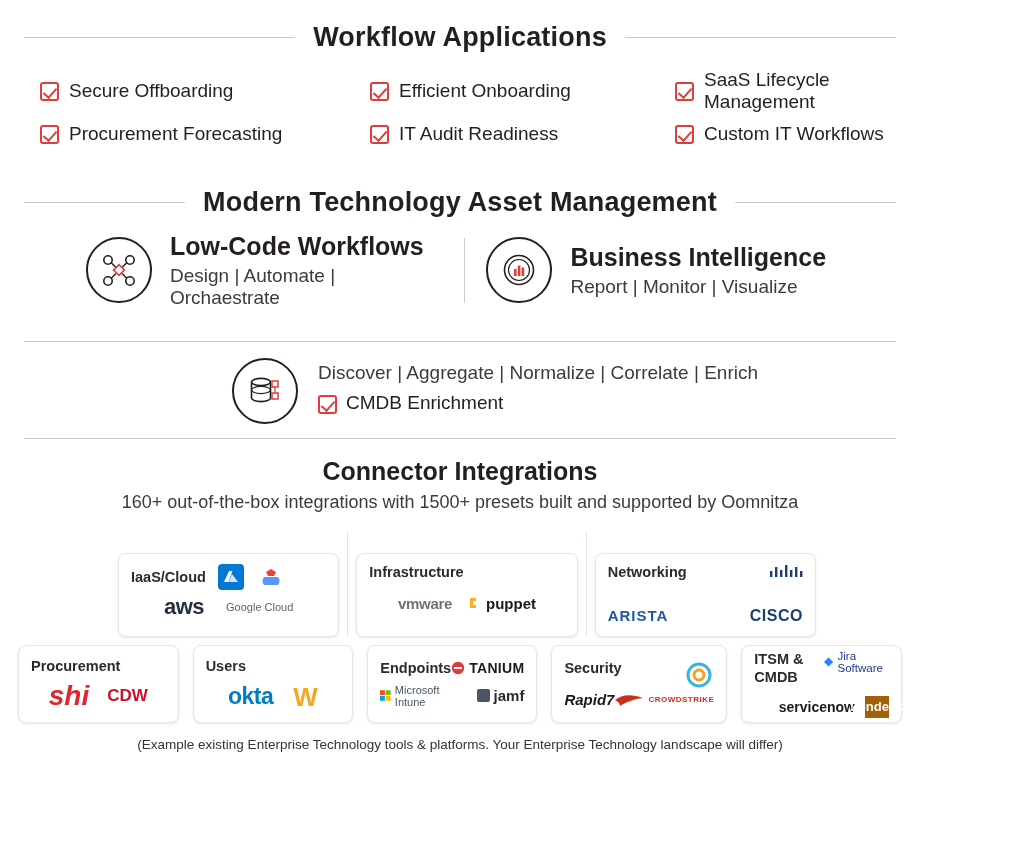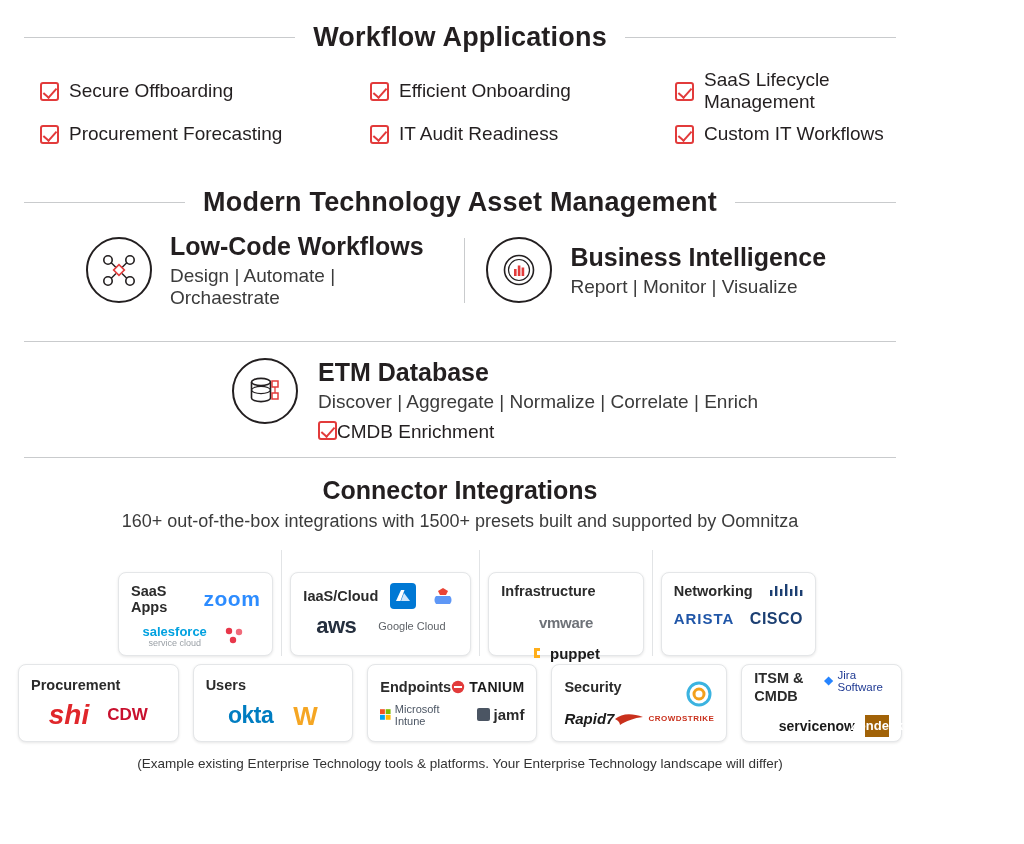--- a/index.html
+++ b/index.html
@@ -65,21 +65,21 @@
   }
   .circ svg { display: block; }
 
   
   .etm-row {
     display: flex; align-items: flex-start; gap: 20px;
     padding: 16px 24px 14px 232px;
   }
   .etm-title { font-size: 25px; font-weight: bold; }
   .etm-sub { font-size: 19px; color: #3b3b3b; margin-top: 4px; }
-  .etm-check { display: flex; align-items: flex-start; font-size: 19px; margin-top: 8px; }
+  .etm-check { display: flex; align-items: flex-end; gap: 9px; font-size: 19px; margin-top: 8px; }
 
   
   .ci-title { text-align: center; font-size: 25px; font-weight: bold; margin-top: 18px; }
   .ci-sub { text-align: center; font-size: 18px; color: #3b3b3b; margin-top: 6px; }
 
   .cards-top {
     position: relative;
     margin: 18px 96px 0 110px;
     display: flex; gap: 0;
   }
@@ -221,55 +221,35 @@
       <svg width="44" height="44" viewBox="0 0 44 44">
         <ellipse cx="18" cy="13" rx="9.5" ry="3.6" fill="none" stroke="#231f20" stroke-width="1.6"></ellipse>
         <path d="M8.5 13 V29 a9.5 3.6 0 0 0 19 0 V13" fill="none" stroke="#231f20" stroke-width="1.6"></path>
         <ellipse cx="18" cy="21" rx="9.5" ry="3.6" fill="none" stroke="#231f20" stroke-width="1.2"></ellipse>
         <rect x="29" y="12" width="6" height="6" fill="none" stroke="#e23b3b" stroke-width="1.5"></rect>
         <rect x="29" y="24" width="6" height="6" fill="none" stroke="#e23b3b" stroke-width="1.5"></rect>
         <line x1="32" y1="18" x2="32" y2="24" stroke="#e23b3b" stroke-width="1.3"></line>
       </svg>
     </div>
     <div>
-      <div class="etm-title">ETM Database</div>
       <div class="etm-sub">Discover | Aggregate | Normalize | Correlate | Enrich</div>
       <div class="etm-check">
         <span class="cbox"></span>
         <span>CMDB Enrichment</span>
       </div>
     </div>
   </div>
 
   <div class="plain-rule"></div>
 
   <div class="ci-title">Connector Integrations</div>
   <div class="ci-sub">160+ out-of-the-box integrations with 1500+ presets built and supported by Oomnitza</div>
 
   <div class="cards-top">
 
-    <div class="col">
-      <div class="card">
-        <div style="display:flex;align-items:center;justify-content:space-between;">
-          <span class="c-label">SaaS Apps</span>
-          <span class="lg lg-zoom">zoom</span>
-        </div>
-        <div style="display:flex;align-items:center;justify-content:center;gap:16px;margin-top:10px;">
-          <div style="text-align:center;">
-            <div class="lg lg-sf">salesforce</div>
-            <div class="lg-sfsub">service cloud</div>
-          </div>
-          <svg width="26" height="20" viewBox="0 0 26 20">
-            <circle cx="6" cy="5" r="3.2" fill="#e8374a"></circle>
-            <circle cx="16" cy="6" r="3.2" fill="#f06a7a"></circle>
-            <circle cx="10" cy="14" r="3.2" fill="#e8374a"></circle>
-          </svg>
-        </div>
-      </div>
-    </div>
 
     <div class="col">
       <div class="card">
         <div style="display:flex;align-items:center;gap:12px;">
           <span class="c-label">IaaS/Cloud</span>
           <span style="display:inline-flex;align-items:center;justify-content:center;width:26px;height:26px;background:#0078d4;border-radius:4px;">
             <svg width="16" height="14" viewBox="0 0 16 14">
                 <path d="M6 1 L1 12 h4.5 L9.5 1z" fill="#fff"></path>
                 <path d="M9 4 L6 12 h9 z" fill="#cfe6fb"></path>
               </svg>
@@ -308,21 +288,21 @@
           <svg width="34" height="16" viewBox="0 0 34 16">
             <rect x="1" y="7" width="2.4" height="6" fill="#1c3f72"></rect>
             <rect x="6" y="3" width="2.4" height="10" fill="#1c3f72"></rect>
             <rect x="11" y="6" width="2.4" height="7" fill="#1c3f72"></rect>
             <rect x="16" y="1" width="2.4" height="12" fill="#1c3f72"></rect>
             <rect x="21" y="6" width="2.4" height="7" fill="#1c3f72"></rect>
             <rect x="26" y="3" width="2.4" height="10" fill="#1c3f72"></rect>
             <rect x="31" y="7" width="2.4" height="6" fill="#1c3f72"></rect>
           </svg>
         </div>
-        <div style="display:flex;align-items:center;justify-content:space-between;margin-top:12px;">
+        <div style="display:flex;align-items:center;justify-content:space-between;margin-top:28px;">
           <span class="lg lg-arista">ARISTA</span>
           <span class="lg lg-cisco">CISCO</span>
         </div>
       </div>
     </div>
   </div>
 
   <div class="cards-bottom">
 
     <div class="card">

